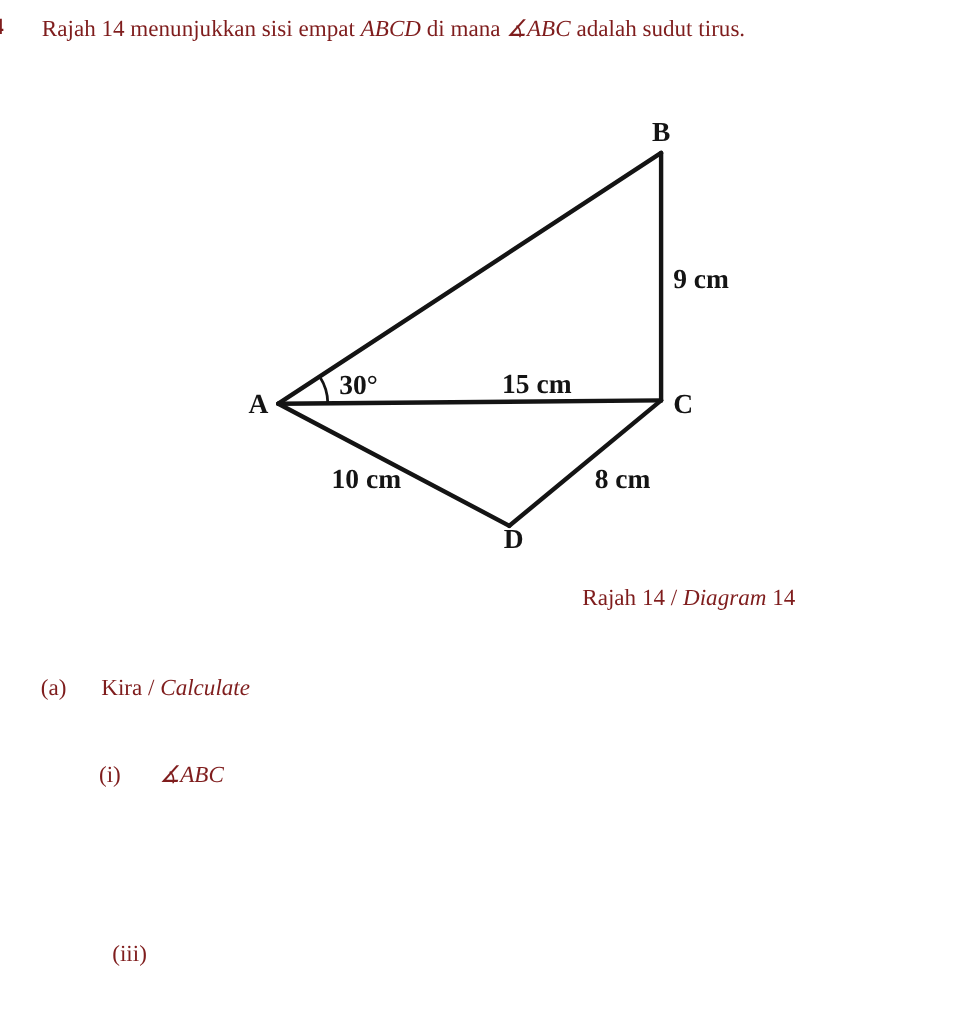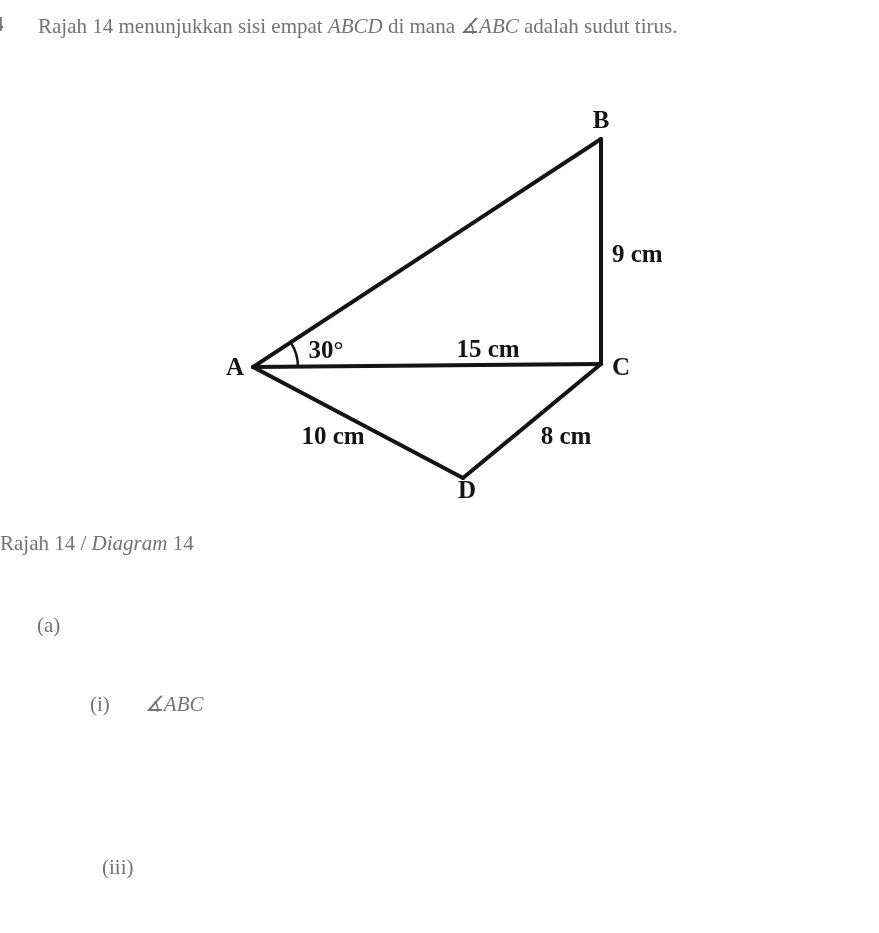--- a/index.html
+++ b/index.html
@@ -3,21 +3,21 @@
 <meta charset="utf-8">
 <style>
   html, body { margin: 0; padding: 0; background: #ffffff; }
   .page {
     position: relative;
     width: 879px;
     height: 933px;
     background: #ffffff;
     overflow: hidden;
     font-family: "Liberation Serif", "DejaVu Serif", serif;
-    color: #737373;
+    color: #7f1d1d;
   }
   .tline {
     position: absolute;
     font-size: 21px;
     line-height: 26px;
     white-space: nowrap;
   }
   .it { font-style: italic; }
   .qnum {
     position: absolute;
@@ -45,21 +45,21 @@
     font-family: "Liberation Serif", "DejaVu Serif", serif;
     font-weight: bold;
     font-size: 25px;
     fill: #141414;
   }
   .caption {
     position: absolute;
     left: 0;
     top: 531px;
     width: 723px;
-    text-align: left;
+    text-align: right;
     font-size: 21px;
     white-space: nowrap;
   }
   .row {
     position: absolute;
     left: 0;
     width: 879px;
     height: 30px;
     font-size: 21px;
   }
@@ -99,20 +99,21 @@
     <text x="333" y="444" text-anchor="middle">10 cm</text>
     <text x="566" y="444" text-anchor="middle">8 cm</text>
 
     <text x="326" y="358" text-anchor="middle">30°</text>
   </svg>
 
   <div class="caption"><span>Rajah 14 / </span><span class="it">Diagram</span><span> 14</span></div>
 
   <div class="row" style="top:613px">
     <span class="marker" style="left:37px">(a)</span>
+    <span class="content" style="left:92px"><span>Kira / </span><span class="it">Calculate</span></span>
   </div>
 
   <div class="row" style="top:692px">
     <span class="marker" style="left:90px">(i)</span>
     <span class="content" style="left:145px"><span class="it">∡ABC</span></span>
   </div>
 
 
   <div class="row" style="top:855px; height:70px">
     <span class="marker" style="left:102px">(iii)</span>

